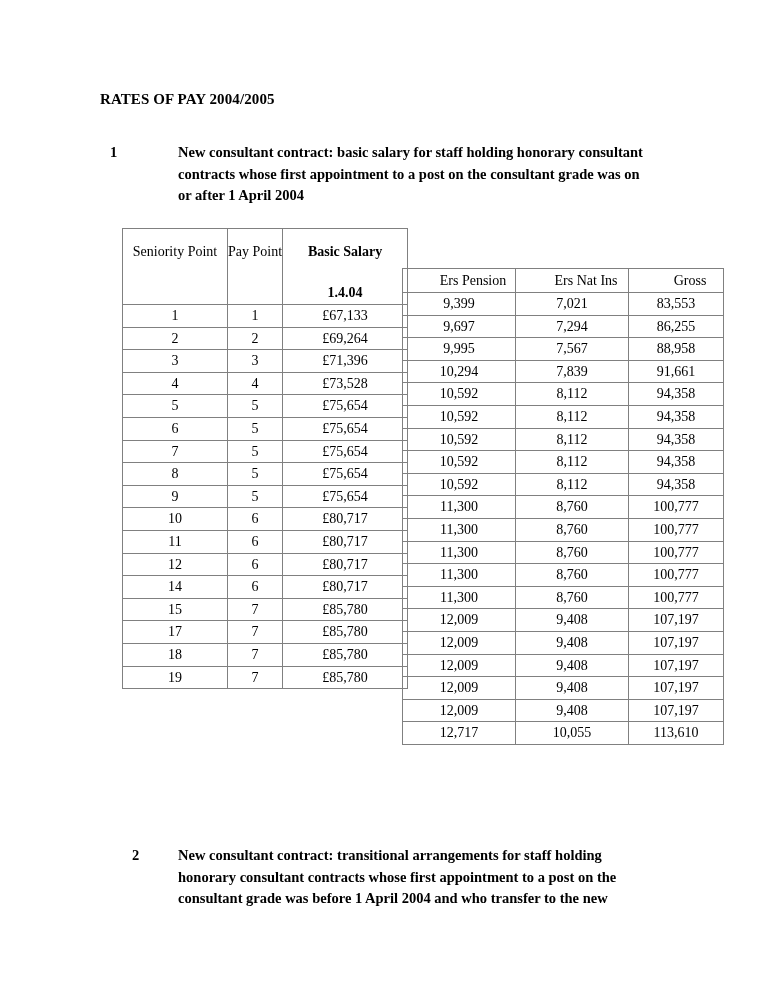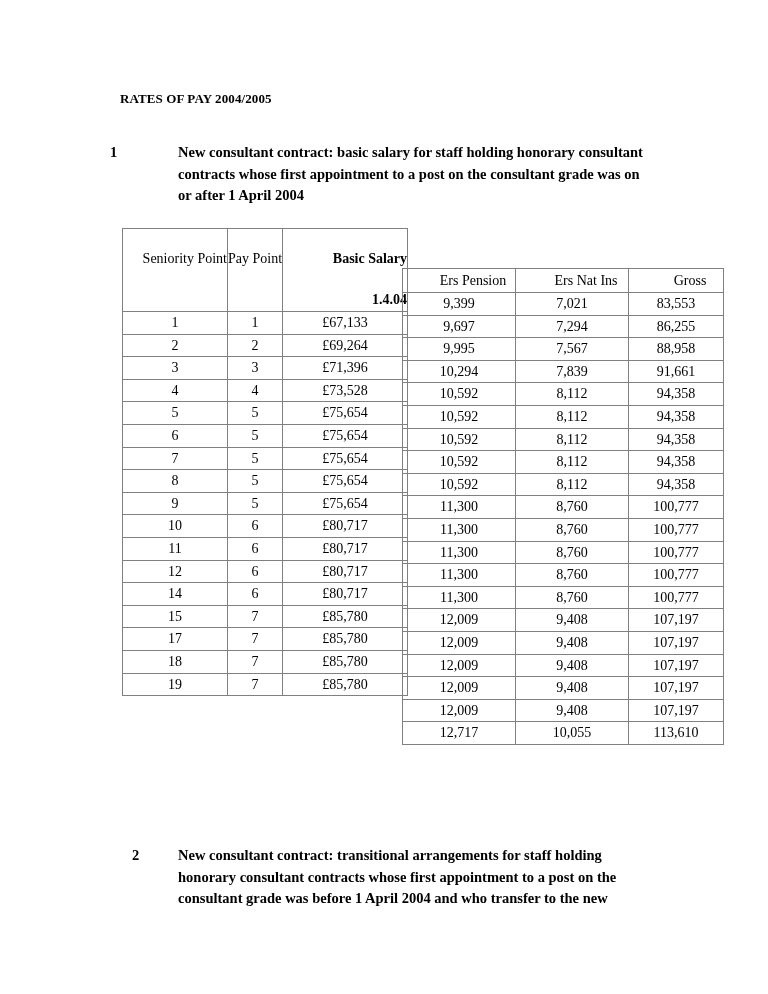--- a/index.html
+++ b/index.html
@@ -12,23 +12,23 @@
     height: 994px;
     position: relative;
     font-family: "Liberation Serif", "DejaVu Serif", serif;
     color: #000000;
     overflow: hidden;
   }
 
   
   .doc-title {
     position: absolute;
-    left: 120px;
+    left: 100px;
     top: 91px;
-    font-size: 13px;
+    font-size: 15px;
     font-weight: bold;
     letter-spacing: 0.1px;
   }
 
   
   .section {
     position: absolute;
     font-size: 14.5px;
     font-weight: bold;
     line-height: 21.5px;
@@ -85,22 +85,21 @@
   }
   #salary-table .c-sen  { width: 104px; }
   #salary-table .c-pay  { width: 52px;  }
   #salary-table .c-bas  { width: 124px; }
 
   
   #salary-table .hdr-cell {
     height: 62px;
     line-height: 19px;
     vertical-align: top;
-    padding-top: 20px;
-    text-align: right;
+    padding-top: 13px;
   }
   #salary-table .hdr-cell.basic {
     font-weight: bold;
   }
   #salary-table .hdr-cell.basic .date {
     display: block;
     margin-top: 22px;
   }
   #salary-table td.salary {
     font-weight: normal;

